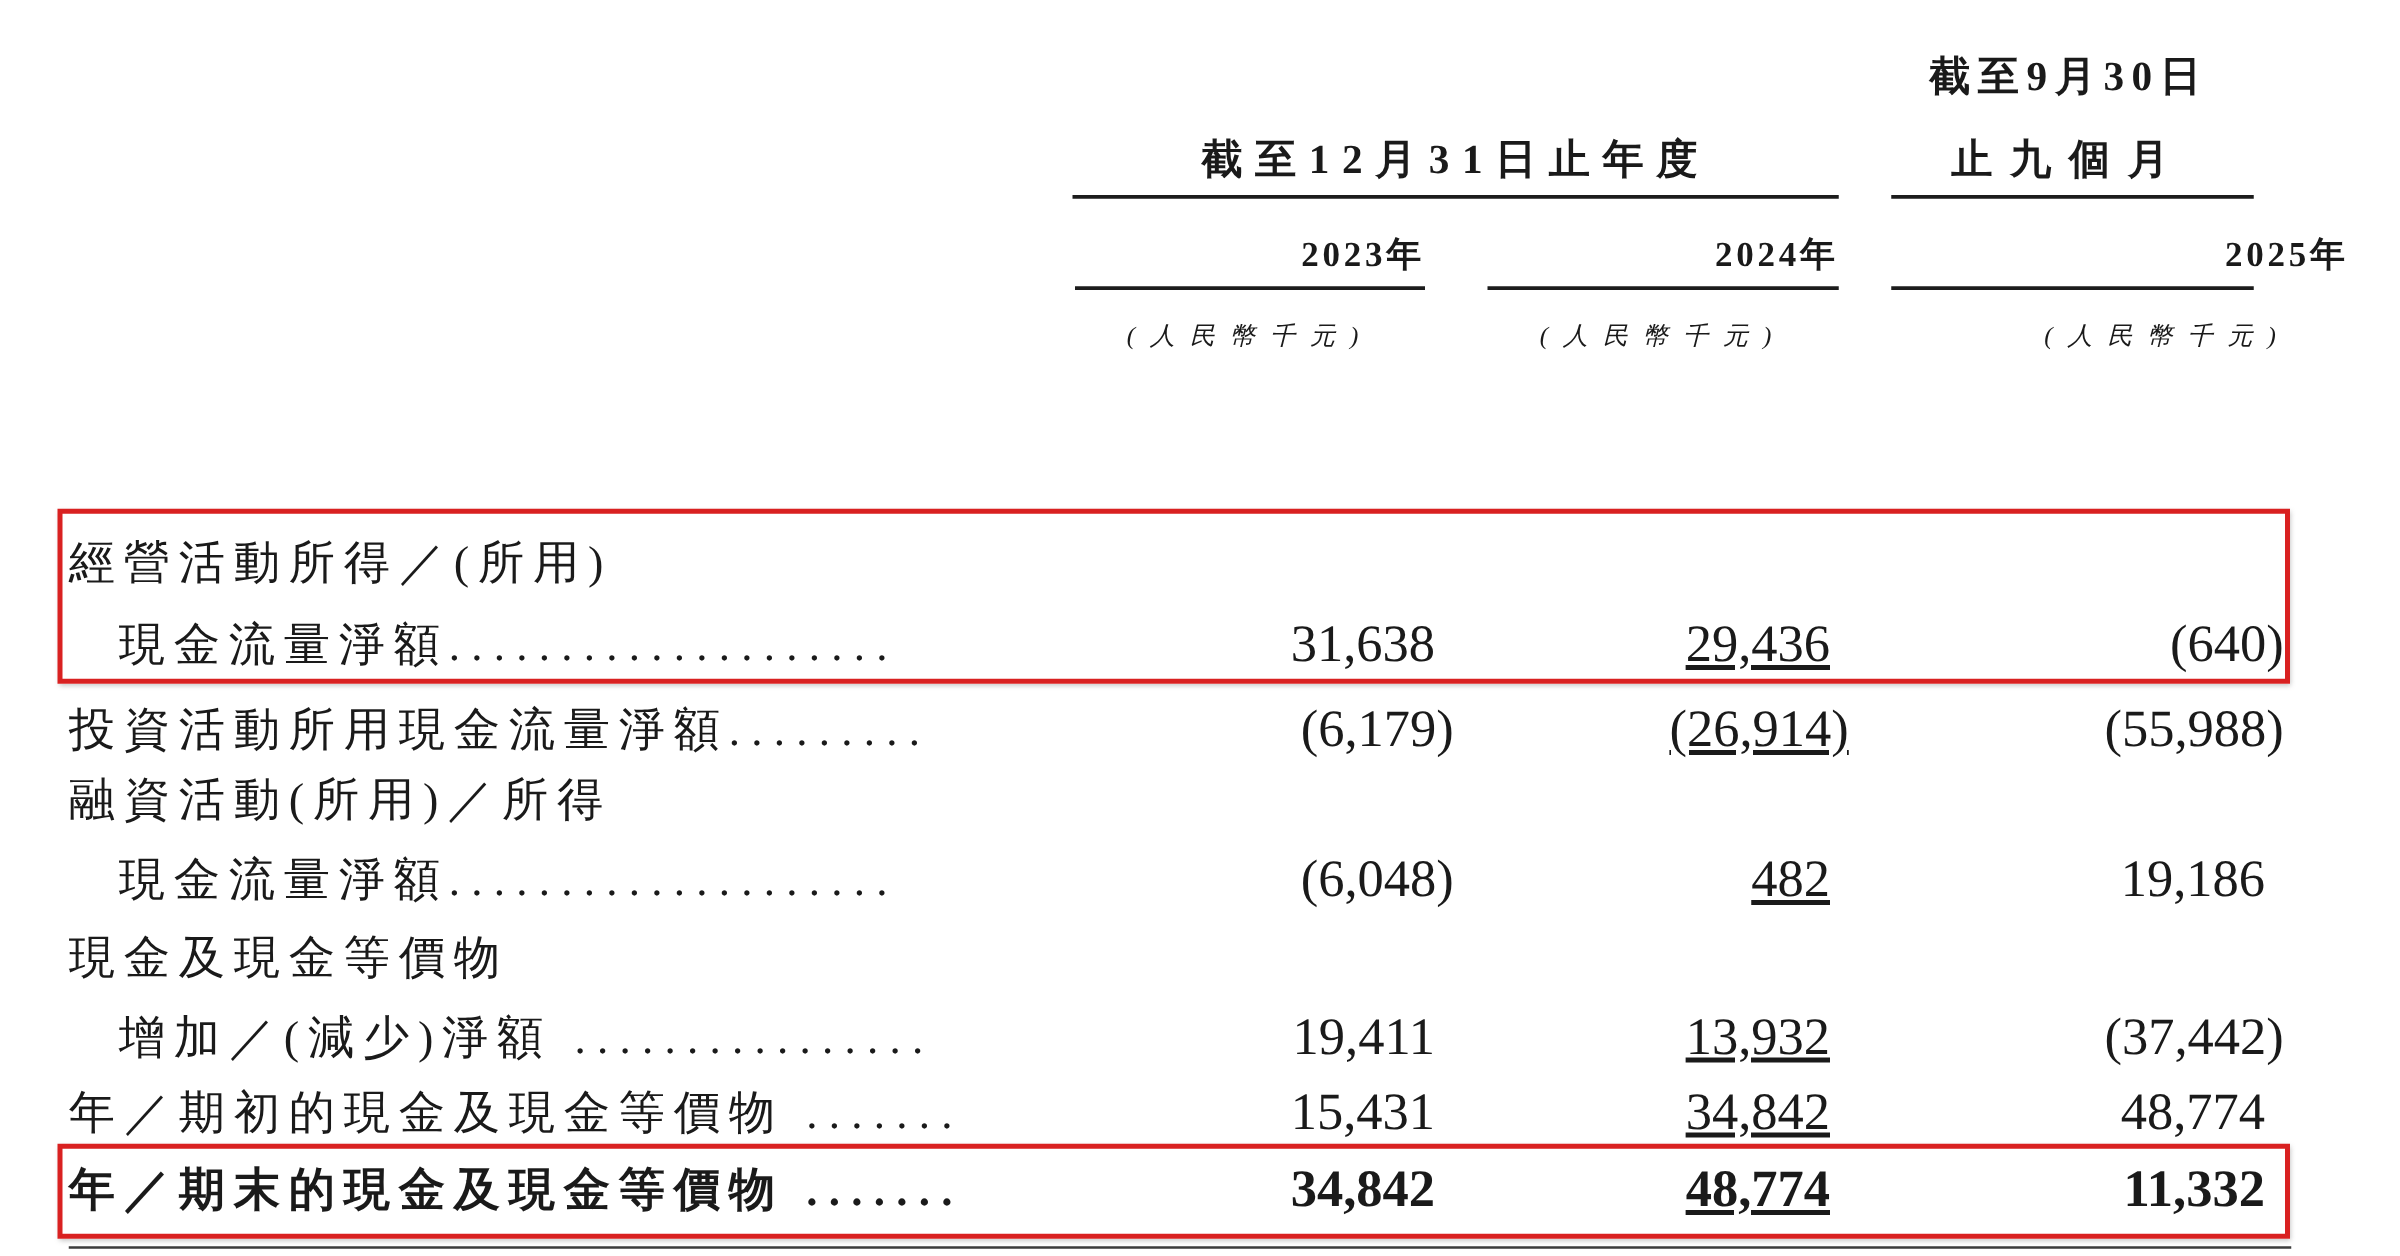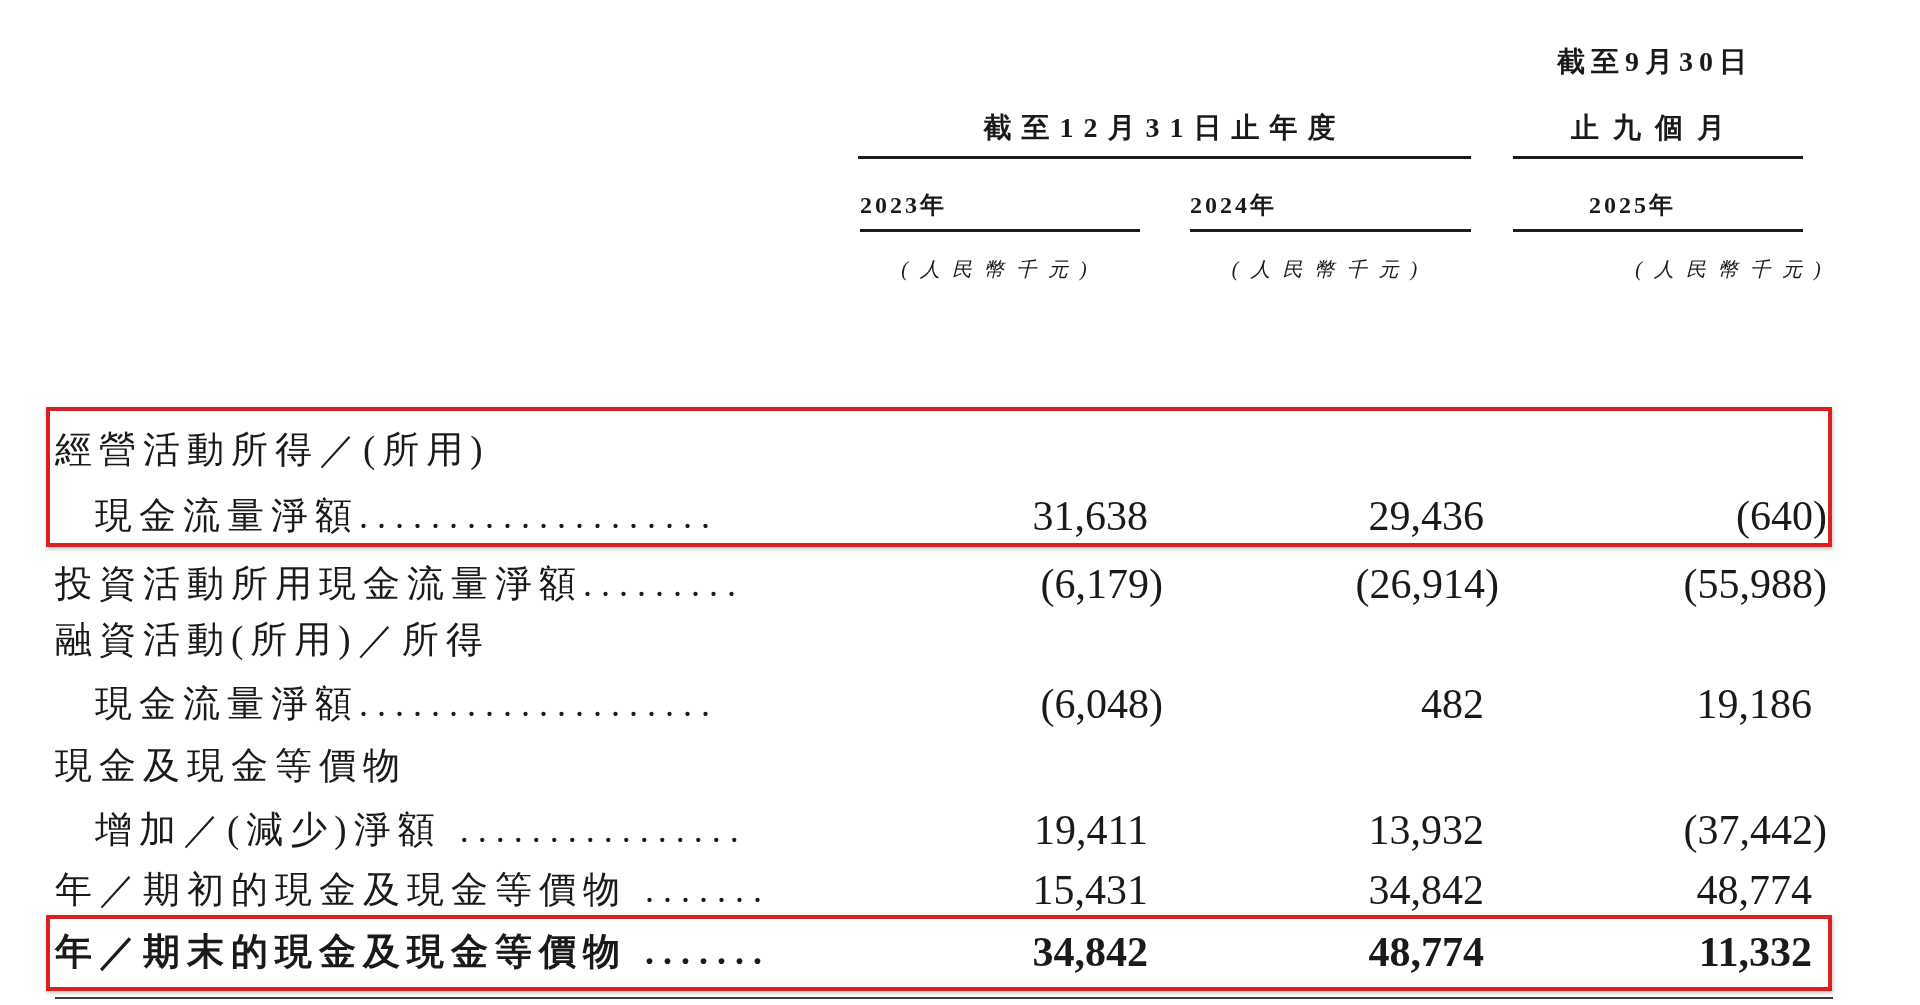--- a/index.html
+++ b/index.html
@@ -8,36 +8,36 @@
     width:1920px;height:1005px;
     background:#ffffff;
     font-family:"Liberation Serif","DejaVu Serif",serif;
     color:#1a1a1a;
     overflow:hidden;
   }
   
   .hdr-title{
     position:absolute;
     font-weight:bold;
-    font-size:28px;
+    font-size:33px;
     letter-spacing:10px;
     text-align:center;
     line-height:44px;
     white-space:nowrap;
   }
   .annual-title{left:858px;top:106px;width:613px;}
   .interim-l1{left:1505px;top:40px;width:300px;letter-spacing:6px;}
   .interim-l2{left:1505px;top:106px;width:300px;letter-spacing:14px;}
   .rule{position:absolute;height:3px;background:#1c1c1c;}
   .rule-annual{left:858px;top:156px;width:613px;}
   .rule-interim{left:1513px;top:156px;width:290px;}
   .year{
     position:absolute;top:182px;
-    font-weight:bold;font-size:24px;letter-spacing:3px;
-    text-align:left;line-height:46px;white-space:nowrap;
+    font-weight:bold;font-size:28px;letter-spacing:3px;
+    text-align:right;line-height:46px;white-space:nowrap;
   }
   .col1{left:860px;width:280px;}
   .col2{left:1190px;width:281px;}
   .col3{left:1589px;width:290px;}
   .rule-y{top:229px;}
   .rule-y1{left:860px;width:280px;}
   .rule-y2{left:1190px;width:281px;}
   .rule-y3{left:1513px;width:290px;}
   .unit{
     position:absolute;top:247px;
@@ -52,21 +52,21 @@
   }
   .lbl{letter-spacing:7px;}
   .row.indent .lbl{margin-left:40px;margin-top:15px;}
   .dots{letter-spacing:9px;font-size:36px;}
   .val{
     position:absolute;top:0;
     font-size:42px;line-height:48px;
     text-align:right;white-space:nowrap;
   }
   .v1{right:670px;}
-  .v2{right:334px;}
+  .v2{right:354px;text-decoration:underline;}
   .v3{right:6px;}
   .val.pp{padding-right:15px;}  
   .row.bold .lbl,.row.bold .dots,.row.bold .val{font-weight:bold;}
   
   .hl-box{
     position:absolute;left:46px;width:1786px;
     border:4px solid #d92121;
     box-shadow:1px 2px 4px rgba(120,120,120,.45);
     box-sizing:border-box;
     background:transparent;

